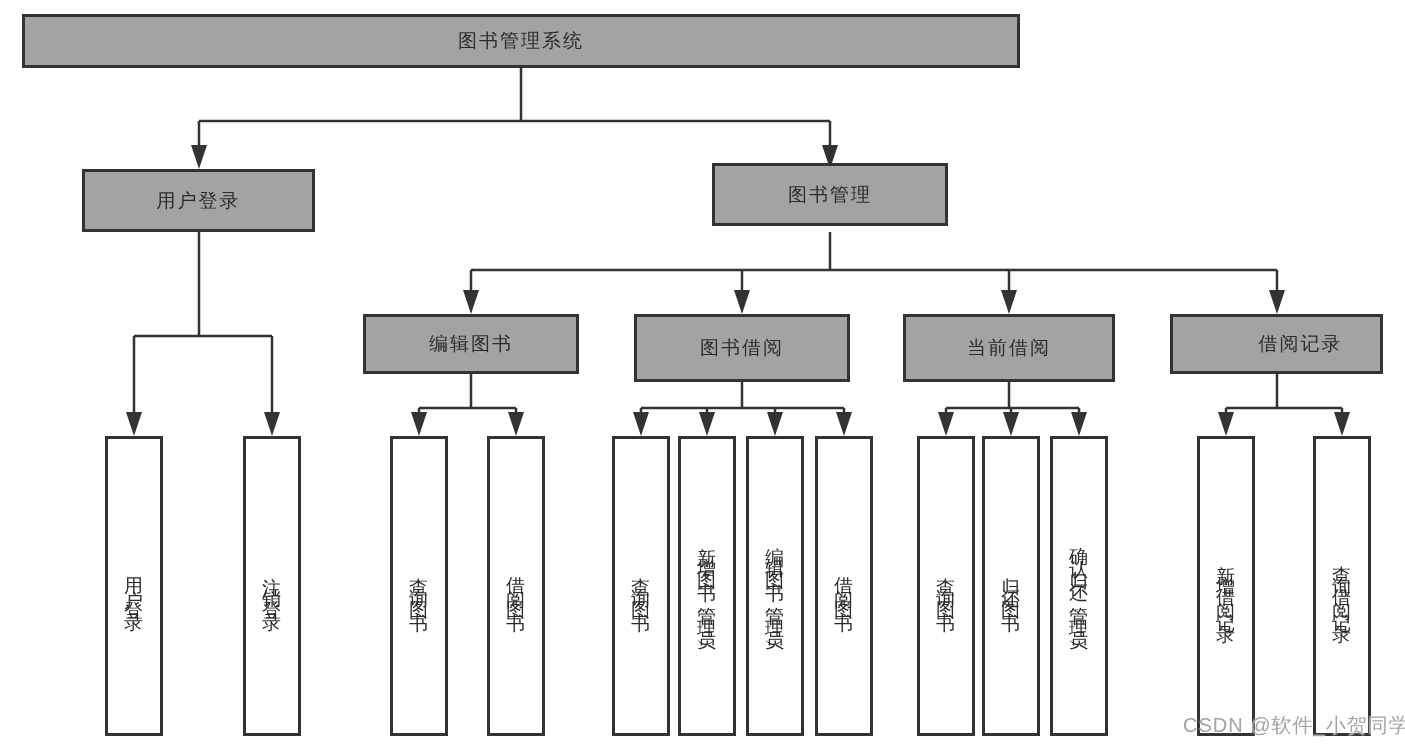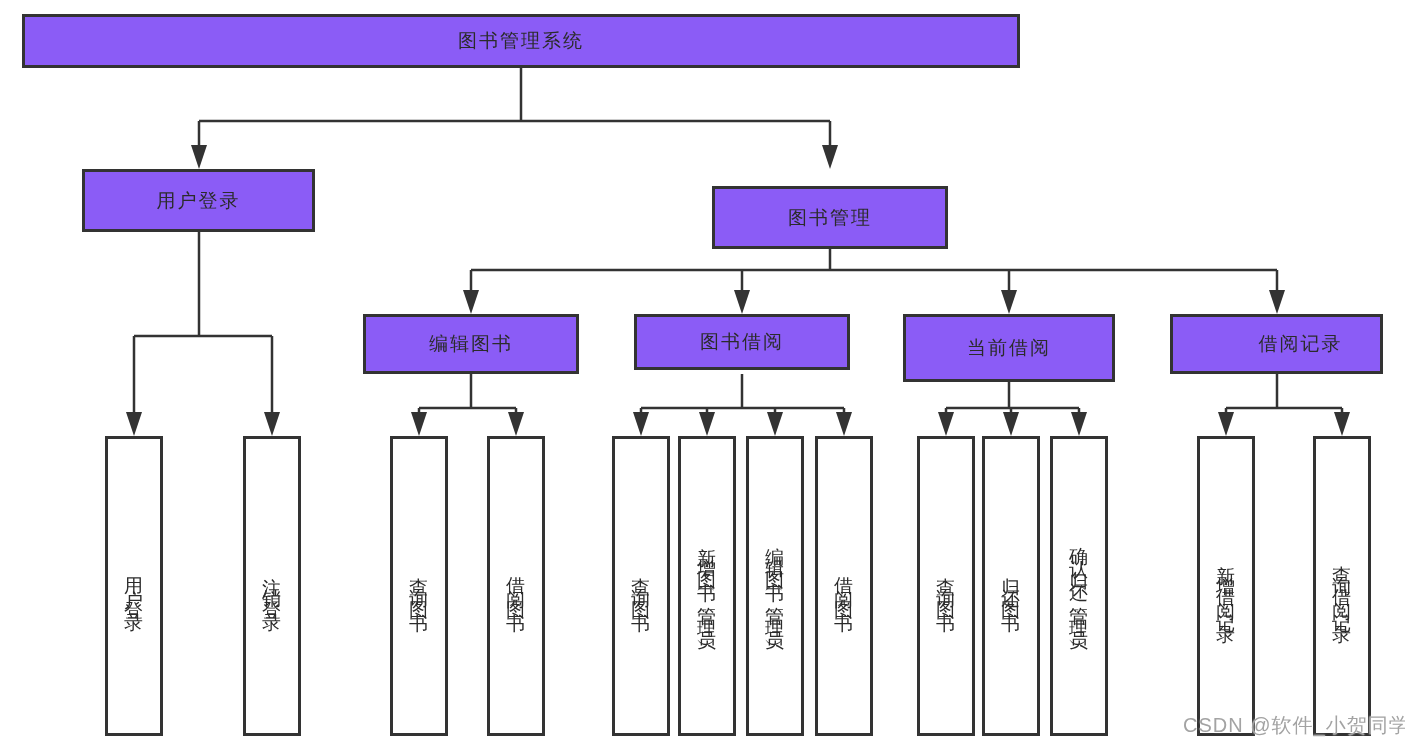--- a/index.html
+++ b/index.html
@@ -1,21 +1,21 @@
 <!DOCTYPE html>
 <html><head>
 <meta charset="utf-8">
 <style>
   html,body{margin:0;padding:0;background:#ffffff;}
   body{font-family:"Liberation Sans","DejaVu Sans",sans-serif;}
   .canvas{position:relative;width:1405px;height:747px;background:#ffffff;overflow:hidden;}
   svg.connectors{position:absolute;left:0;top:0;z-index:1;}
   .hbox{
     position:absolute;box-sizing:border-box;z-index:2;
-    border:3px solid #333333;background:#8b5cf6;
+    border:3px solid #333333;background:#a3a3a3;
     display:flex;align-items:center;justify-content:center;
     font-size:19px;letter-spacing:2px;color:#2b2b2b;white-space:nowrap;
   }
   .vbox{
     position:absolute;box-sizing:border-box;z-index:2;
     top:436px;width:58px;height:300px;
     border:3px solid #333333;background:#ffffff;
     display:flex;align-items:center;justify-content:center;
     writing-mode:vertical-lr;
     font-size:19px;letter-spacing:12px;color:#2b2b2b;
@@ -87,28 +87,28 @@
       <polygon points="1334,412 1350,412 1342,436" fill="#333333"></polygon>
     </svg>
 
   <div class="hbox" style="left:22px;top:14px;width:998px;height:54px;">
     <span>图书管理系统</span>
   </div>
 
   <div class="hbox" style="left:82px;top:169px;width:233px;height:63px;">
     <span>用户登录</span>
   </div>
-  <div class="hbox" style="left:712px;top:186px;width:236px;height:63px;">
+  <div class="hbox" style="left:712px;top:163px;width:236px;height:63px;">
     <span>图书管理</span>
   </div>
 
   <div class="hbox" style="left:363px;top:314px;width:216px;height:60px;">
     <span>编辑图书</span>
   </div>
-  <div class="hbox" style="left:634px;top:314px;width:216px;height:56px;text-align:right;">
+  <div class="hbox" style="left:634px;top:314px;width:216px;height:68px;text-align:right;">
     <span>图书借阅</span>
   </div>
   <div class="hbox" style="left:903px;top:314px;width:212px;height:68px;">
     <span>当前借阅</span>
   </div>
   <div class="hbox" style="left:1170px;top:314px;width:213px;height:60px;padding-left:48px;">
     <span>借阅记录</span>
   </div>
 
   <div class="vbox" style="left:105px;">

